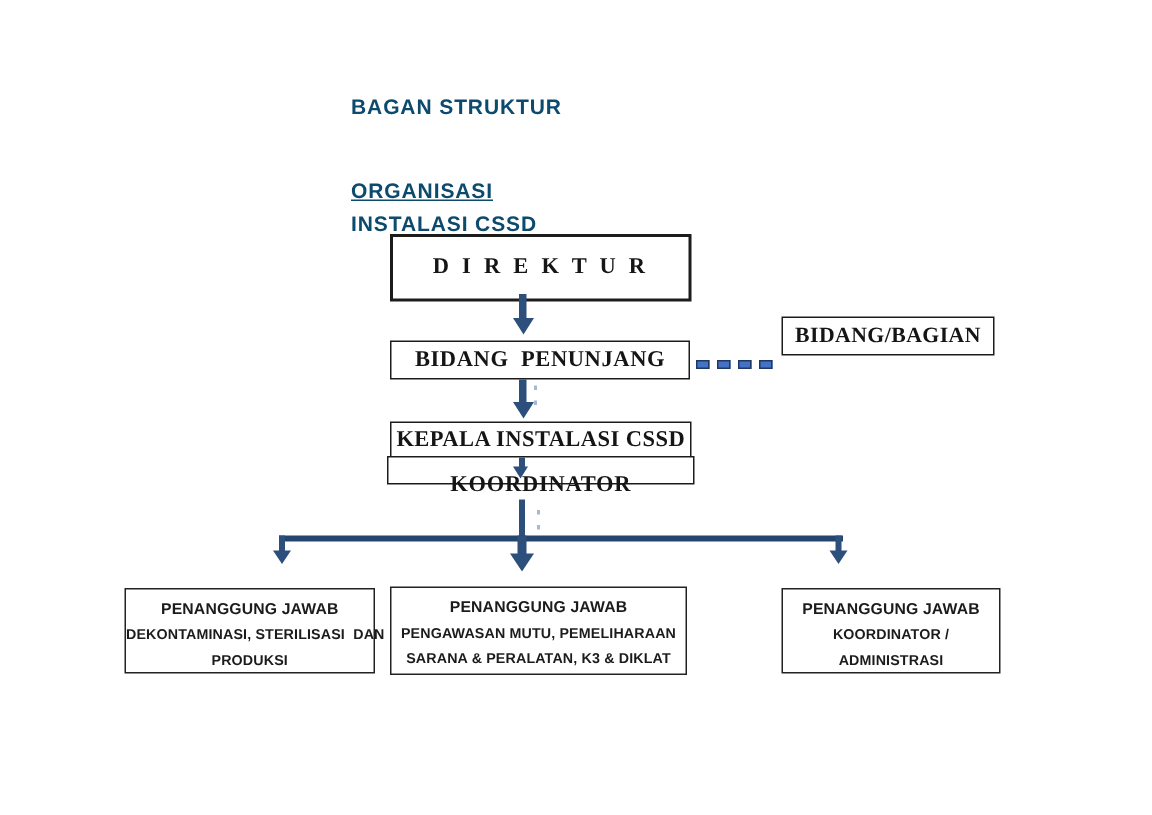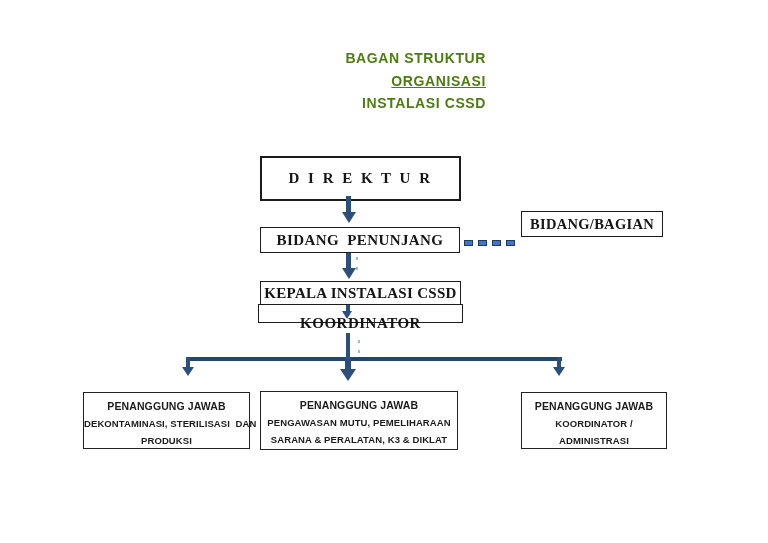--- a/index.html
+++ b/index.html
@@ -2,25 +2,25 @@
 <html><head>
 <meta charset="utf-8">
 <style>
   html,body{margin:0;padding:0;background:#ffffff;}
   .page{
     position:relative;width:768px;height:543px;background:#ffffff;overflow:hidden;
     font-family:"Liberation Sans",sans-serif;color:#1a1a1a;
   }
   
   .title{
-    position:absolute;left:234px;top:47px;width:252px;text-align:right;
+    position:absolute;left:234px;top:60px;width:252px;text-align:left;
     font-family:"Liberation Sans",sans-serif;font-weight:bold;font-size:14px;
-    letter-spacing:.6px;color:#4d7c0f;line-height:22.5px;
+    letter-spacing:.6px;color:#0c4a6e;line-height:22.5px;
   }
-  .title .underline{text-decoration:underline;}
+  .title .underline{text-decoration:underline;margin-top:33px;}
   
   .obox{
     position:absolute;background:#ffffff;border:1.6px solid #1c1c1c;
     display:flex;align-items:center;justify-content:center;text-align:center;
     box-sizing:border-box;
   }
   .serif{font-family:"Liberation Serif",serif;font-weight:bold;color:#151515;}
   .pre{white-space:pre;}
   
   .b-direktur{left:260px;top:156px;width:201px;height:45px;border-width:2px;

